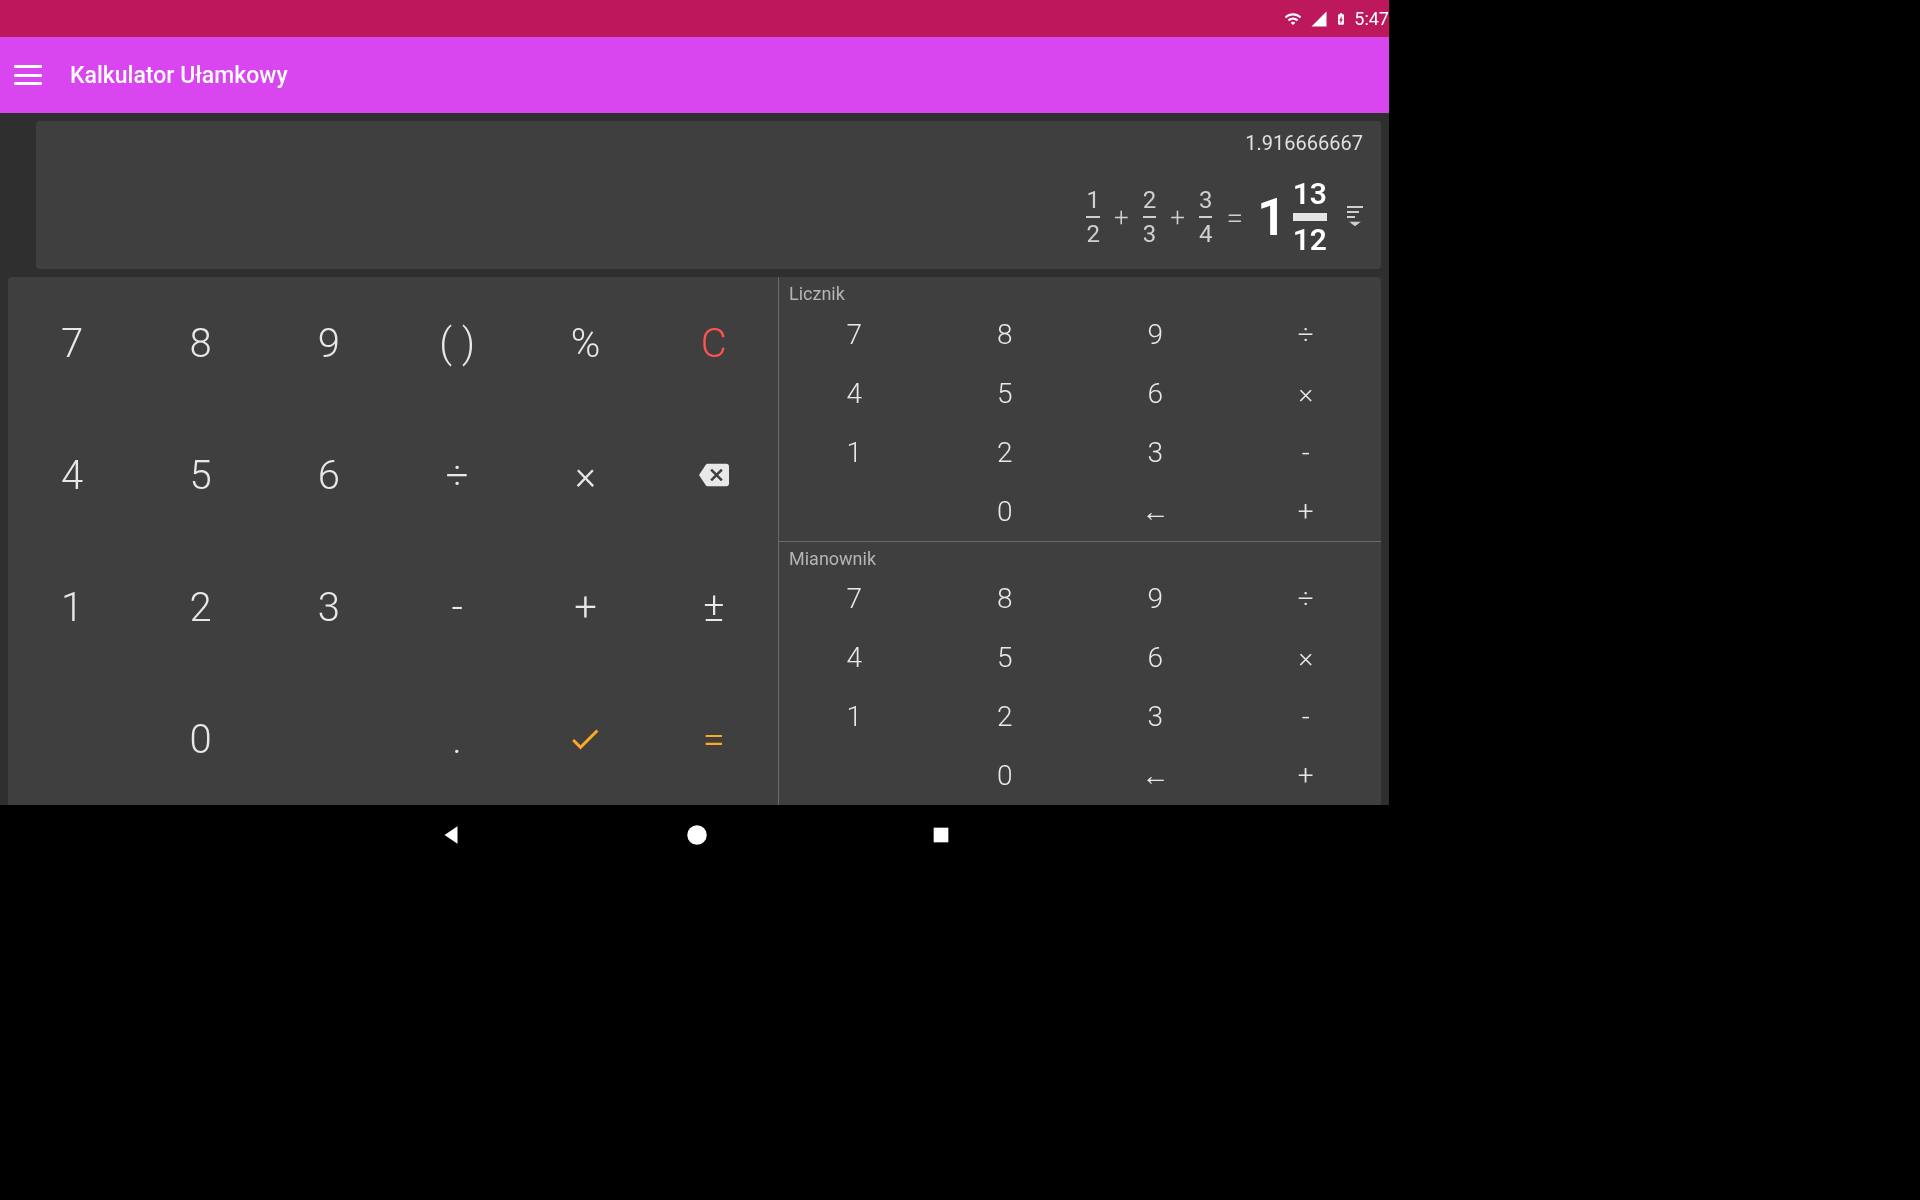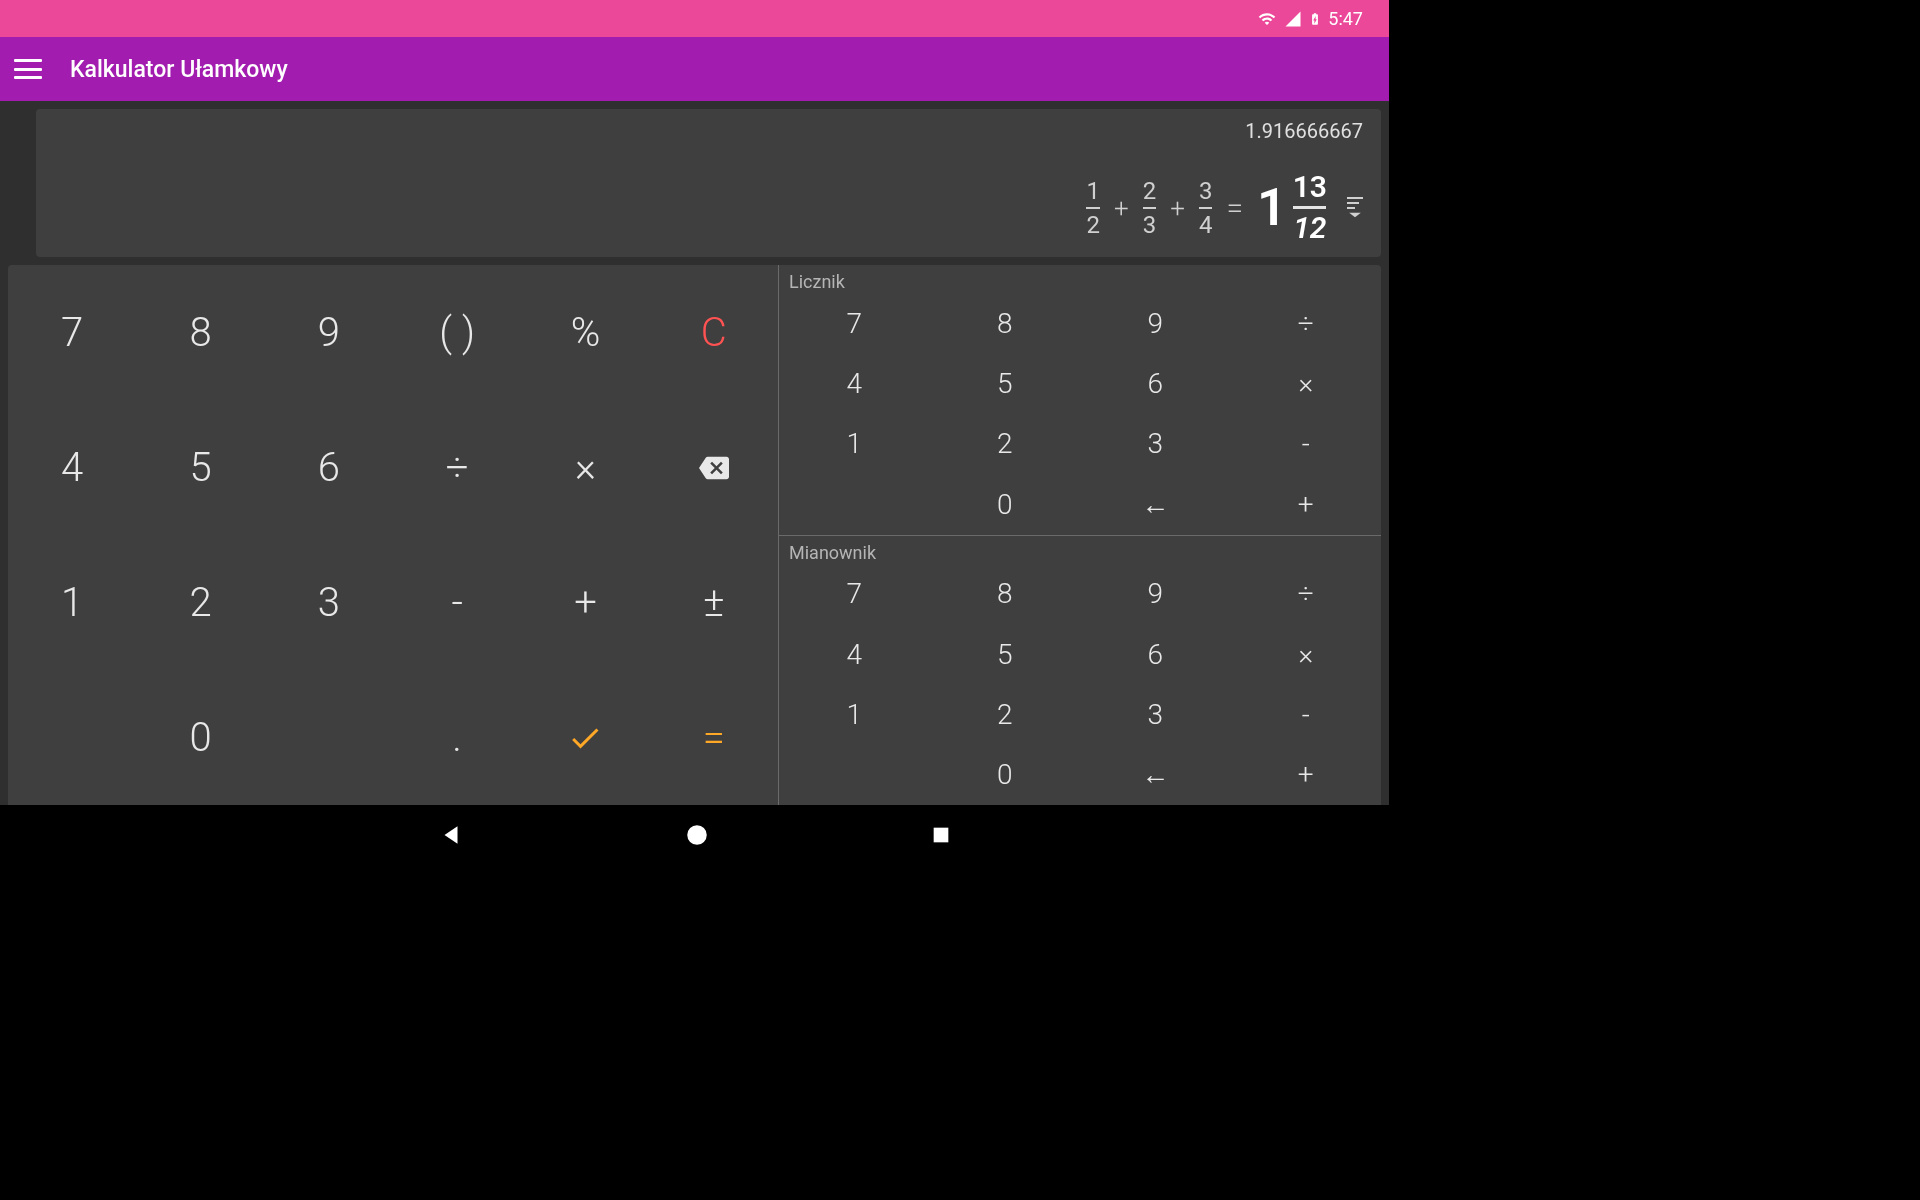--- a/index.html
+++ b/index.html
@@ -1,41 +1,41 @@
 <!DOCTYPE html>
 <html><head>
 <meta charset="utf-8">
 <style>
   * { margin: 0; padding: 0; box-sizing: border-box; font-family: -apple-system, BlinkMacSystemFont, "Segoe UI", Roboto, sans-serif; }
   html, body { width: 1389px; height: 868px; background: #000; overflow: hidden; }
   .screen { width: 1389px; height: 868px; display: flex; flex-direction: column; }
 
-  .status-bar { height: 37px; background: #ec4899; display: flex; justify-content: flex-end; align-items: center; padding: 0 26px; gap: 6px; color: #fff; font-size: 18px; }
+  .status-bar { height: 37px; background: #be185d; display: flex; justify-content: flex-end; align-items: center; padding: 0 0; gap: 6px; color: #fff; font-size: 18px; }
   .status-bar .wifi, .status-bar .signal, .status-bar .batt { display: inline-flex; align-items: center; }
   .status-bar svg { fill: #fff; }
 
-  .app-bar { height: 64px; background: #a21caf; display: flex; align-items: center; padding: 0 14px; gap: 28px; }
+  .app-bar { height: 76px; background: #d946ef; display: flex; align-items: center; padding: 0 14px; gap: 28px; }
   .hamburger { width: 28px; height: 20px; display: flex; flex-direction: column; justify-content: space-between; cursor: pointer; }
   .hamburger span { height: 3px; background: #fff; border-radius: 1px; }
   .app-title { color: #fff; font-size: 23px; font-weight: 500; }
 
   .content { flex: 1; background: #2f2f2f; display: flex; flex-direction: column; padding: 8px 8px 0 8px; gap: 8px; }
 
   .display { background: #3f3f3f; border-radius: 4px; padding: 10px 18px 14px 18px; height: 148px; display: flex; flex-direction: column; justify-content: space-between; align-items: flex-end; margin-left: 28px; }
   .display .decimal { color: #e0e0e0; font-size: 20px; }
   .display .expr { display: flex; align-items: center; gap: 14px; color: #d0d0d0; }
   .fraction { display: inline-flex; flex-direction: column; align-items: center; font-size: 24px; line-height: 1; }
   .fraction .num { padding-bottom: 4px; }
   .fraction .den { border-top: 2px solid currentColor; padding-top: 4px; }
   .expr .op { font-size: 26px; font-weight: 300; }
   .expr .eq { font-size: 30px; font-weight: 300; }
   .result { display: inline-flex; align-items: center; gap: 6px; color: #fff; }
   .result .whole { font-size: 52px; font-weight: 600; }
   .result .fraction { font-size: 30px; font-weight: 600; }
-  .result .fraction .den { border-top: 3px solid #e5e5e5; font-style: italic; }
+  .result .fraction .den { border-top: 8px solid #e5e5e5; }
   .expand-icon { display: inline-flex; flex-direction: column; align-items: center; gap: 2px; margin-left: 6px; }
   .expand-icon .bars span { display: block; width: 16px; height: 2px; background: #d0d0d0; margin-bottom: 3px; }
   .expand-icon .bars span:nth-child(2){ width: 12px; }
   .expand-icon .bars span:nth-child(3){ width: 8px; margin-bottom: 0; }
   .expand-icon svg { fill: #d0d0d0; width: 14px; height: 8px; }
 
   .pads { flex: 1; display: flex; background: #3f3f3f; border-radius: 4px 4px 0 0; }
   .pad-left { flex: 0 0 770px; display: grid; grid-template-columns: repeat(6, 1fr); grid-template-rows: repeat(4, 1fr); }
   .pad-right { flex: 1; display: flex; flex-direction: column; border-left: 1px solid #6a6a6a; }
   .pad-right .section { flex: 1; display: flex; flex-direction: column; }

